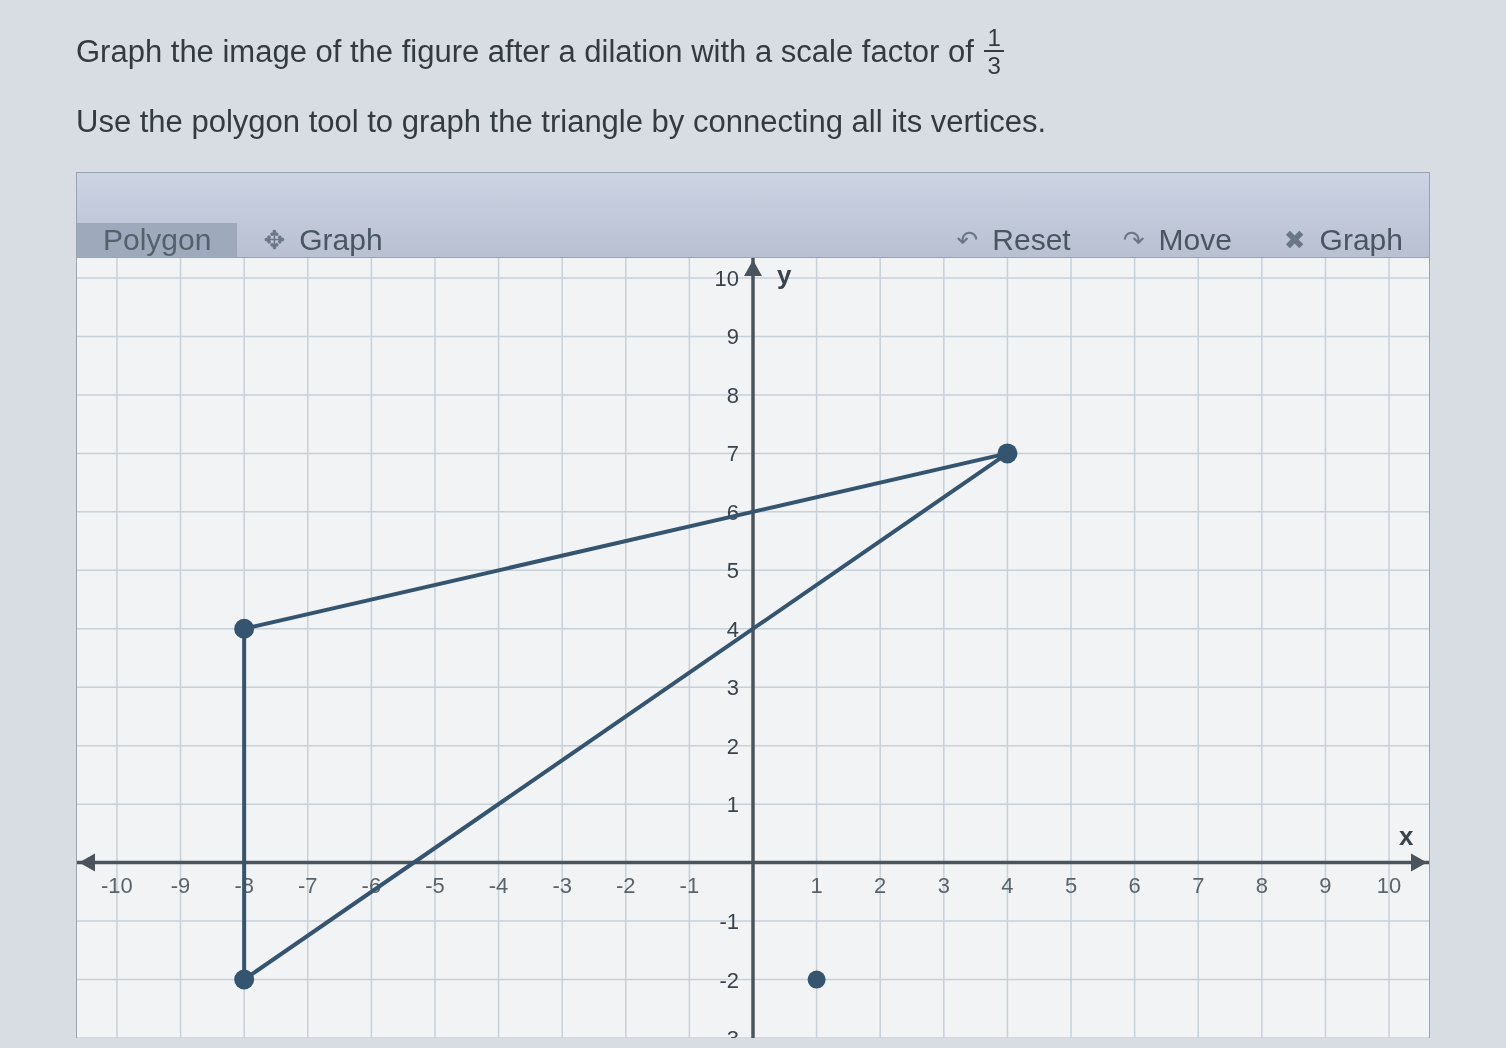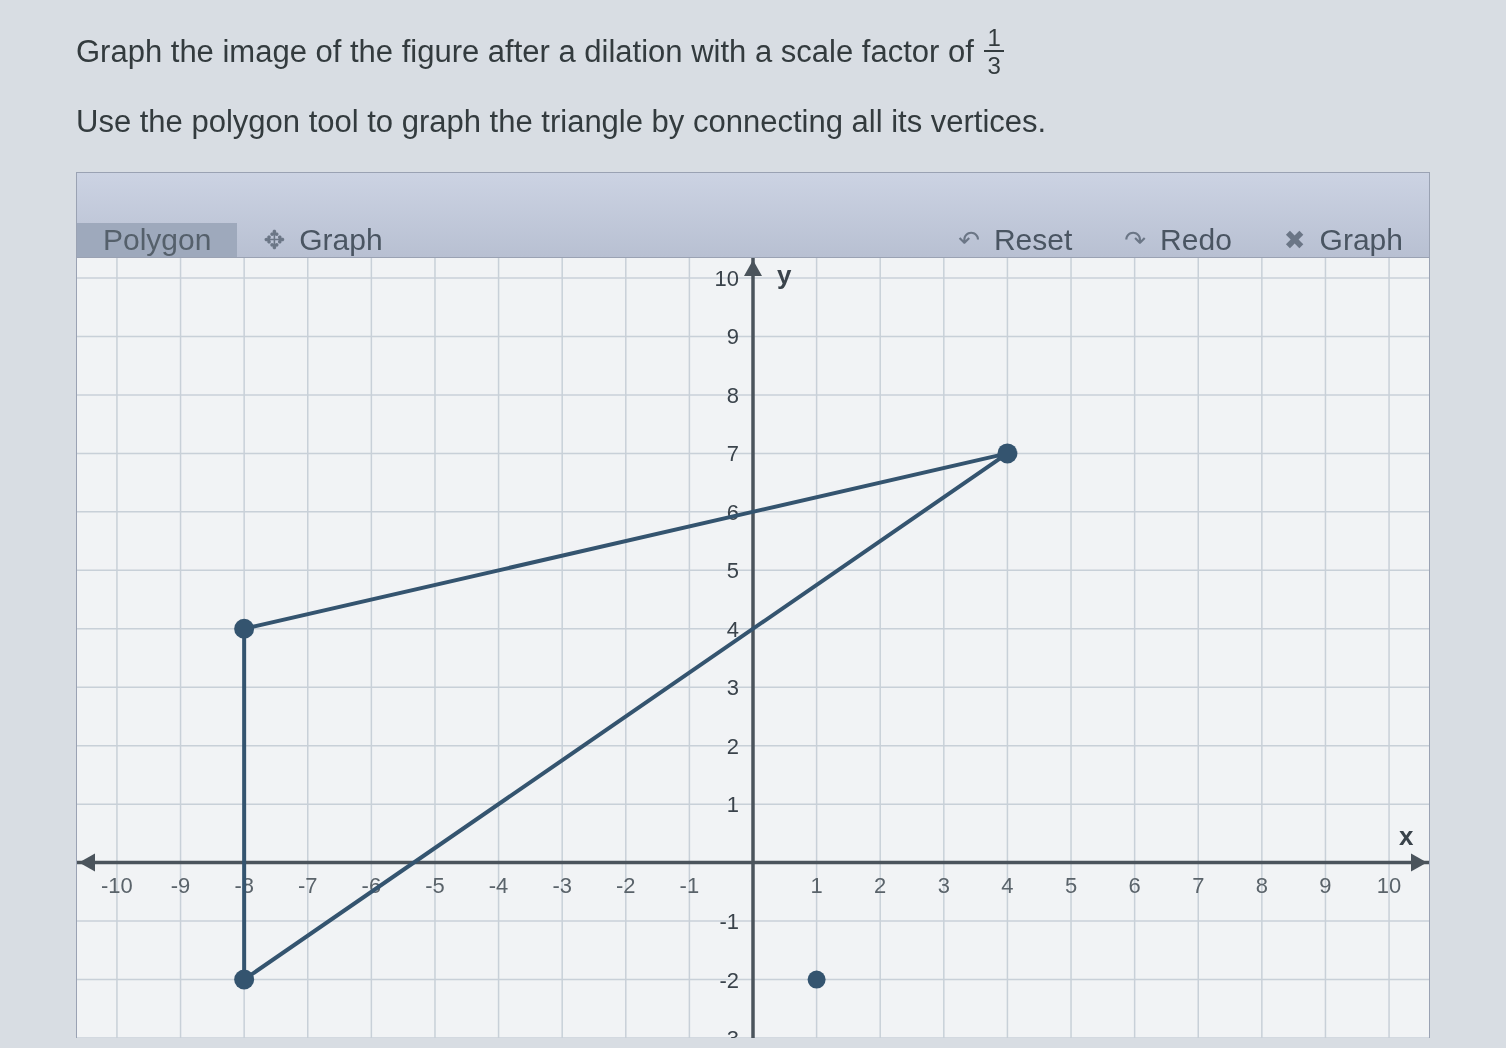--- a/index.html
+++ b/index.html
@@ -98,21 +98,21 @@
     <span class="icon">✥</span>
     <span>Graph</span>
   </div>
   <div class="spacer"></div>
   <div class="tool">
     <span class="icon">↶</span>
     <span>Reset</span>
   </div>
   <div class="tool">
     <span class="icon">↷</span>
-    <span>Redo</span>
+    <span>Move</span>
   </div>
   <div class="tool">
     <span class="icon">✖</span>
     <span>Graph</span>
   </div>
 </div>
 
 <div class="graph-wrap">
   <svg class="grid" id="gridsvg" viewBox="0 0 1354 780" preserveAspectRatio="none">
       <line class="gridline" x1="40" y1="0" x2="40" y2="780"></line>

